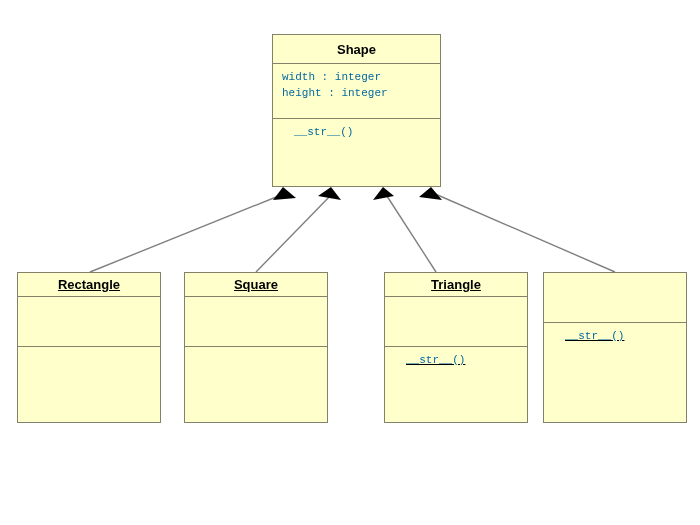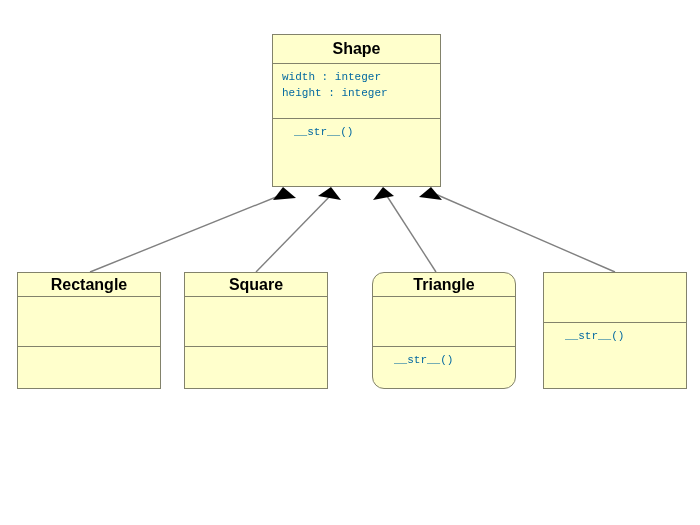--- a/index.html
+++ b/index.html
@@ -50,21 +50,21 @@
     background: #ffffcc;
     border: 1.5px solid #82826b;
     display: flex;
     flex-direction: column;
   }
 
   .uml-name {
     box-sizing: border-box;
     font-family: "Liberation Sans", sans-serif;
     font-weight: bold;
-    font-size: 16px;
+    font-size: 13px;
     color: #000000;
     text-align: center;
     line-height: 1;
     display: flex;
     align-items: center;
     justify-content: center;
     border-bottom: 1.5px solid #82826b;
   }
 
   .uml-attrs {
@@ -96,28 +96,29 @@
     width: 169px;
     height: 153px;
   }
   #class-shape .uml-name { height: 29px; }
   #class-shape .uml-attrs { height: 55px; }
 
   
   .leaf {
     top: 272px;
     width: 144px;
-    height: 117px;
+    height: 151px;
+    text-decoration: underline;
   }
   .leaf .uml-name { height: 24px; }
   .leaf .uml-attrs { height: 50px; }
 
   #class-rectangle     { left: 17px;  }
   #class-square        { left: 184px; }
-  #class-triangle      { left: 372px; border-radius: 12px; }
+  #class-triangle      { left: 384px; }
   #class-parallelogram { left: 543px; }
 </style>
 </head>
 <body>
 
 <div id="canvas">
 
 
   <svg class="edges" viewBox="0 0 700 525" width="700" height="525">
     <g stroke="#808080" stroke-width="1.4" fill="none">

